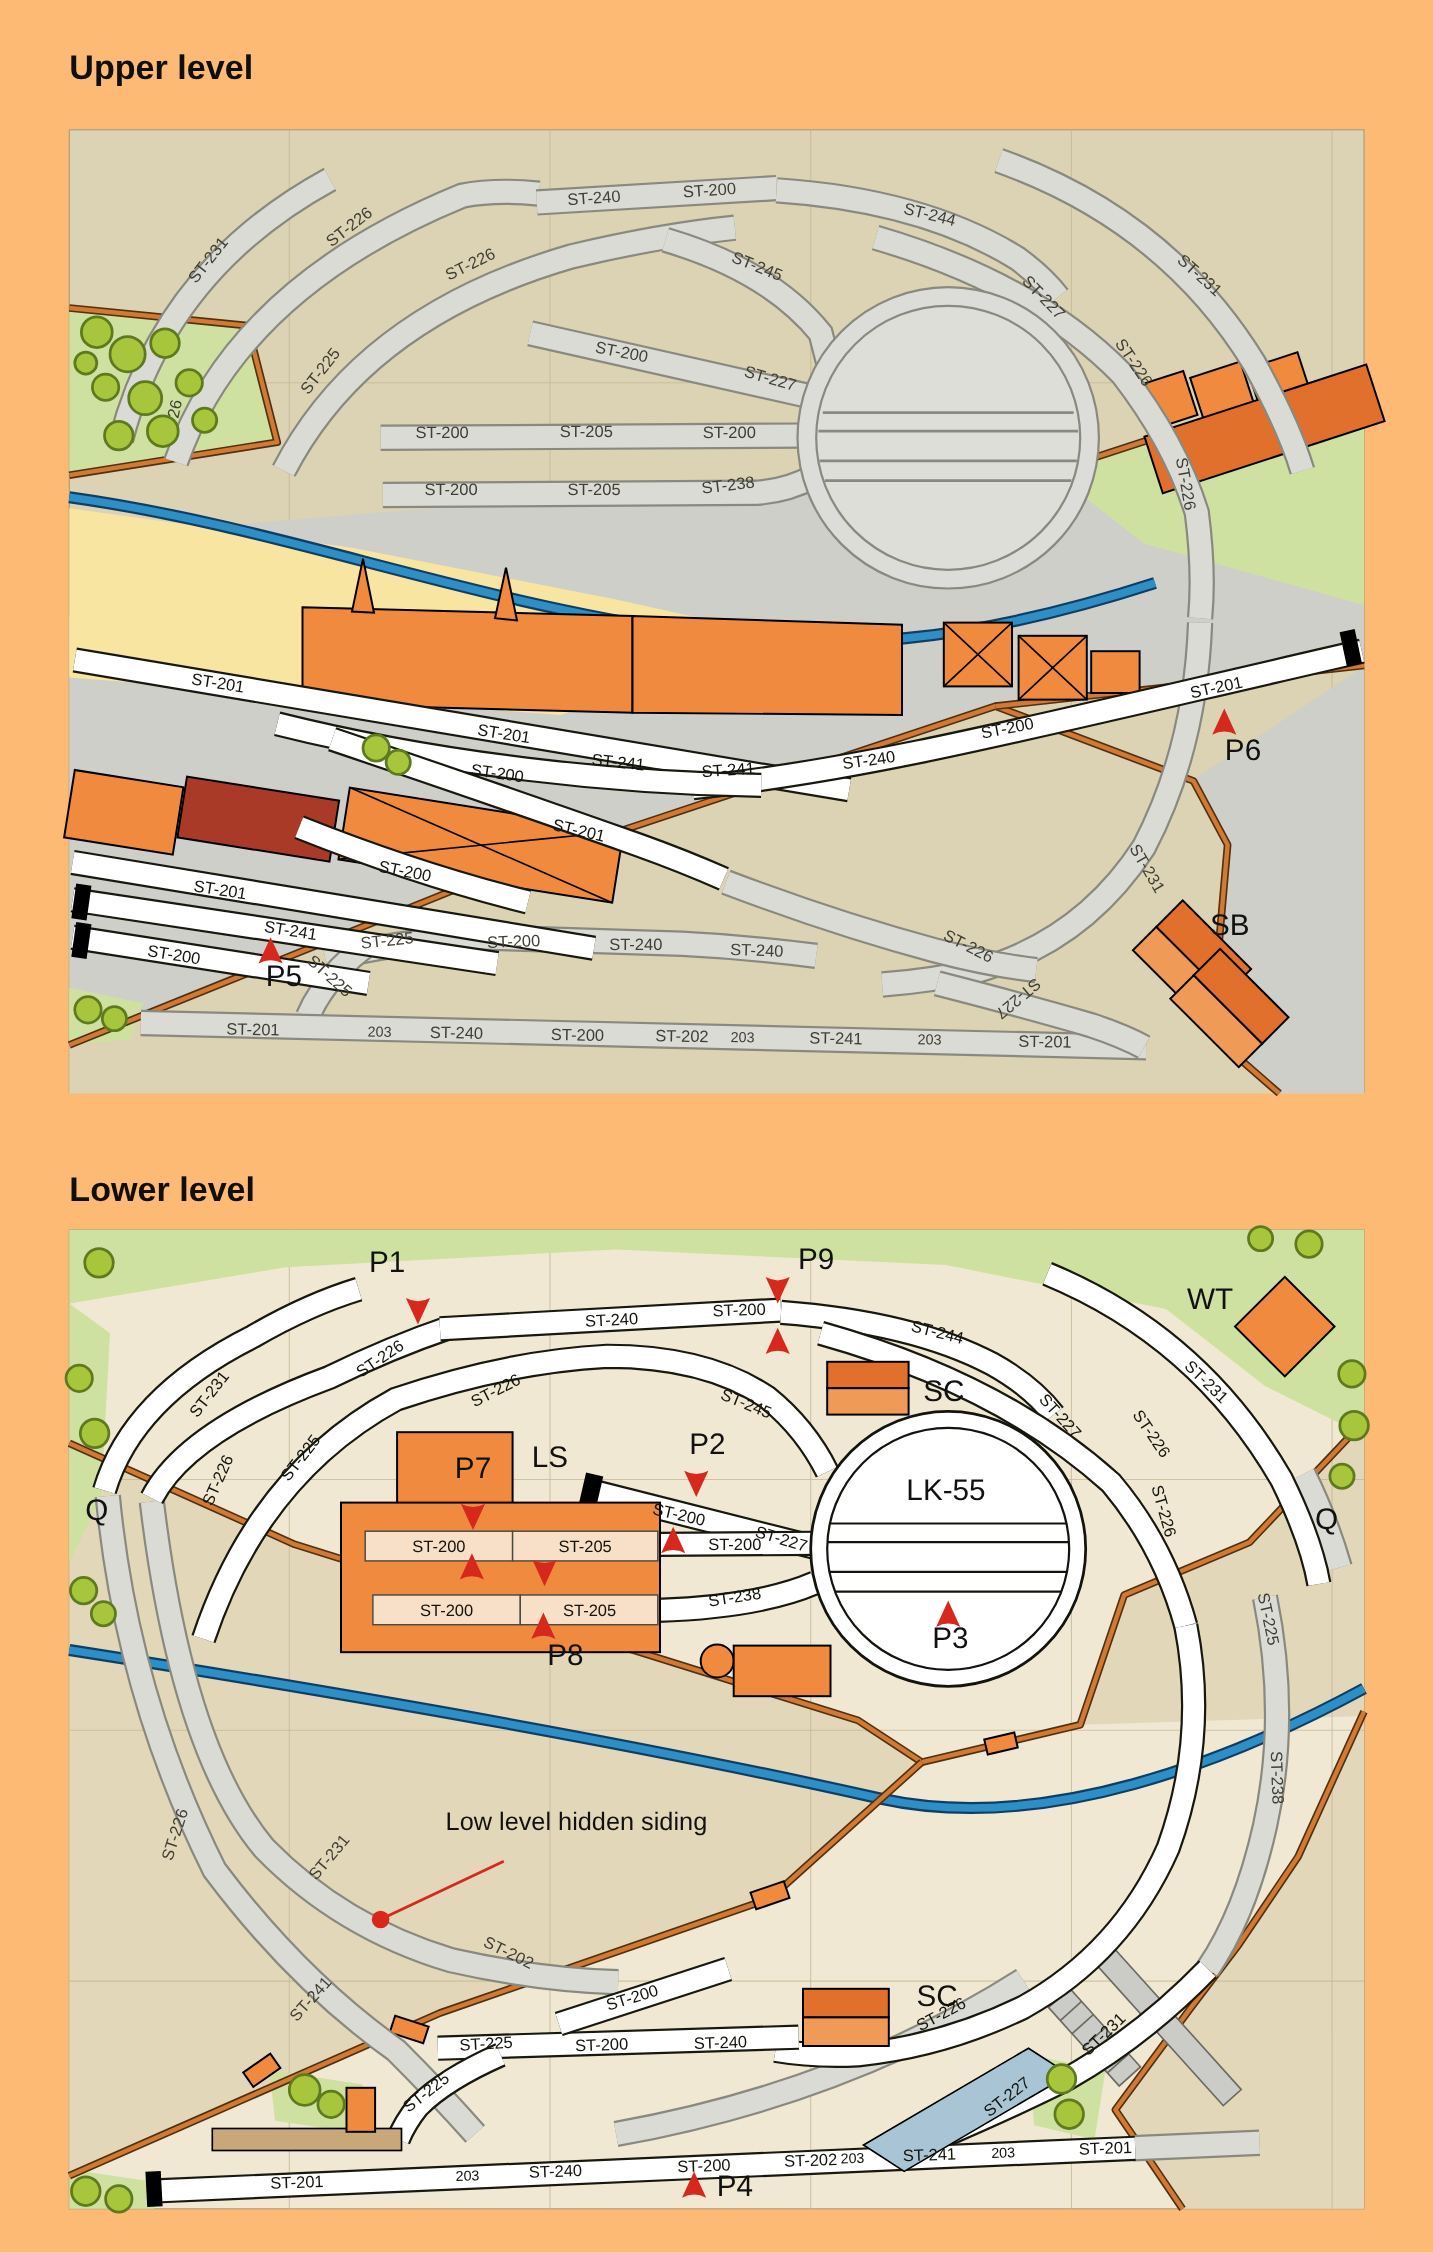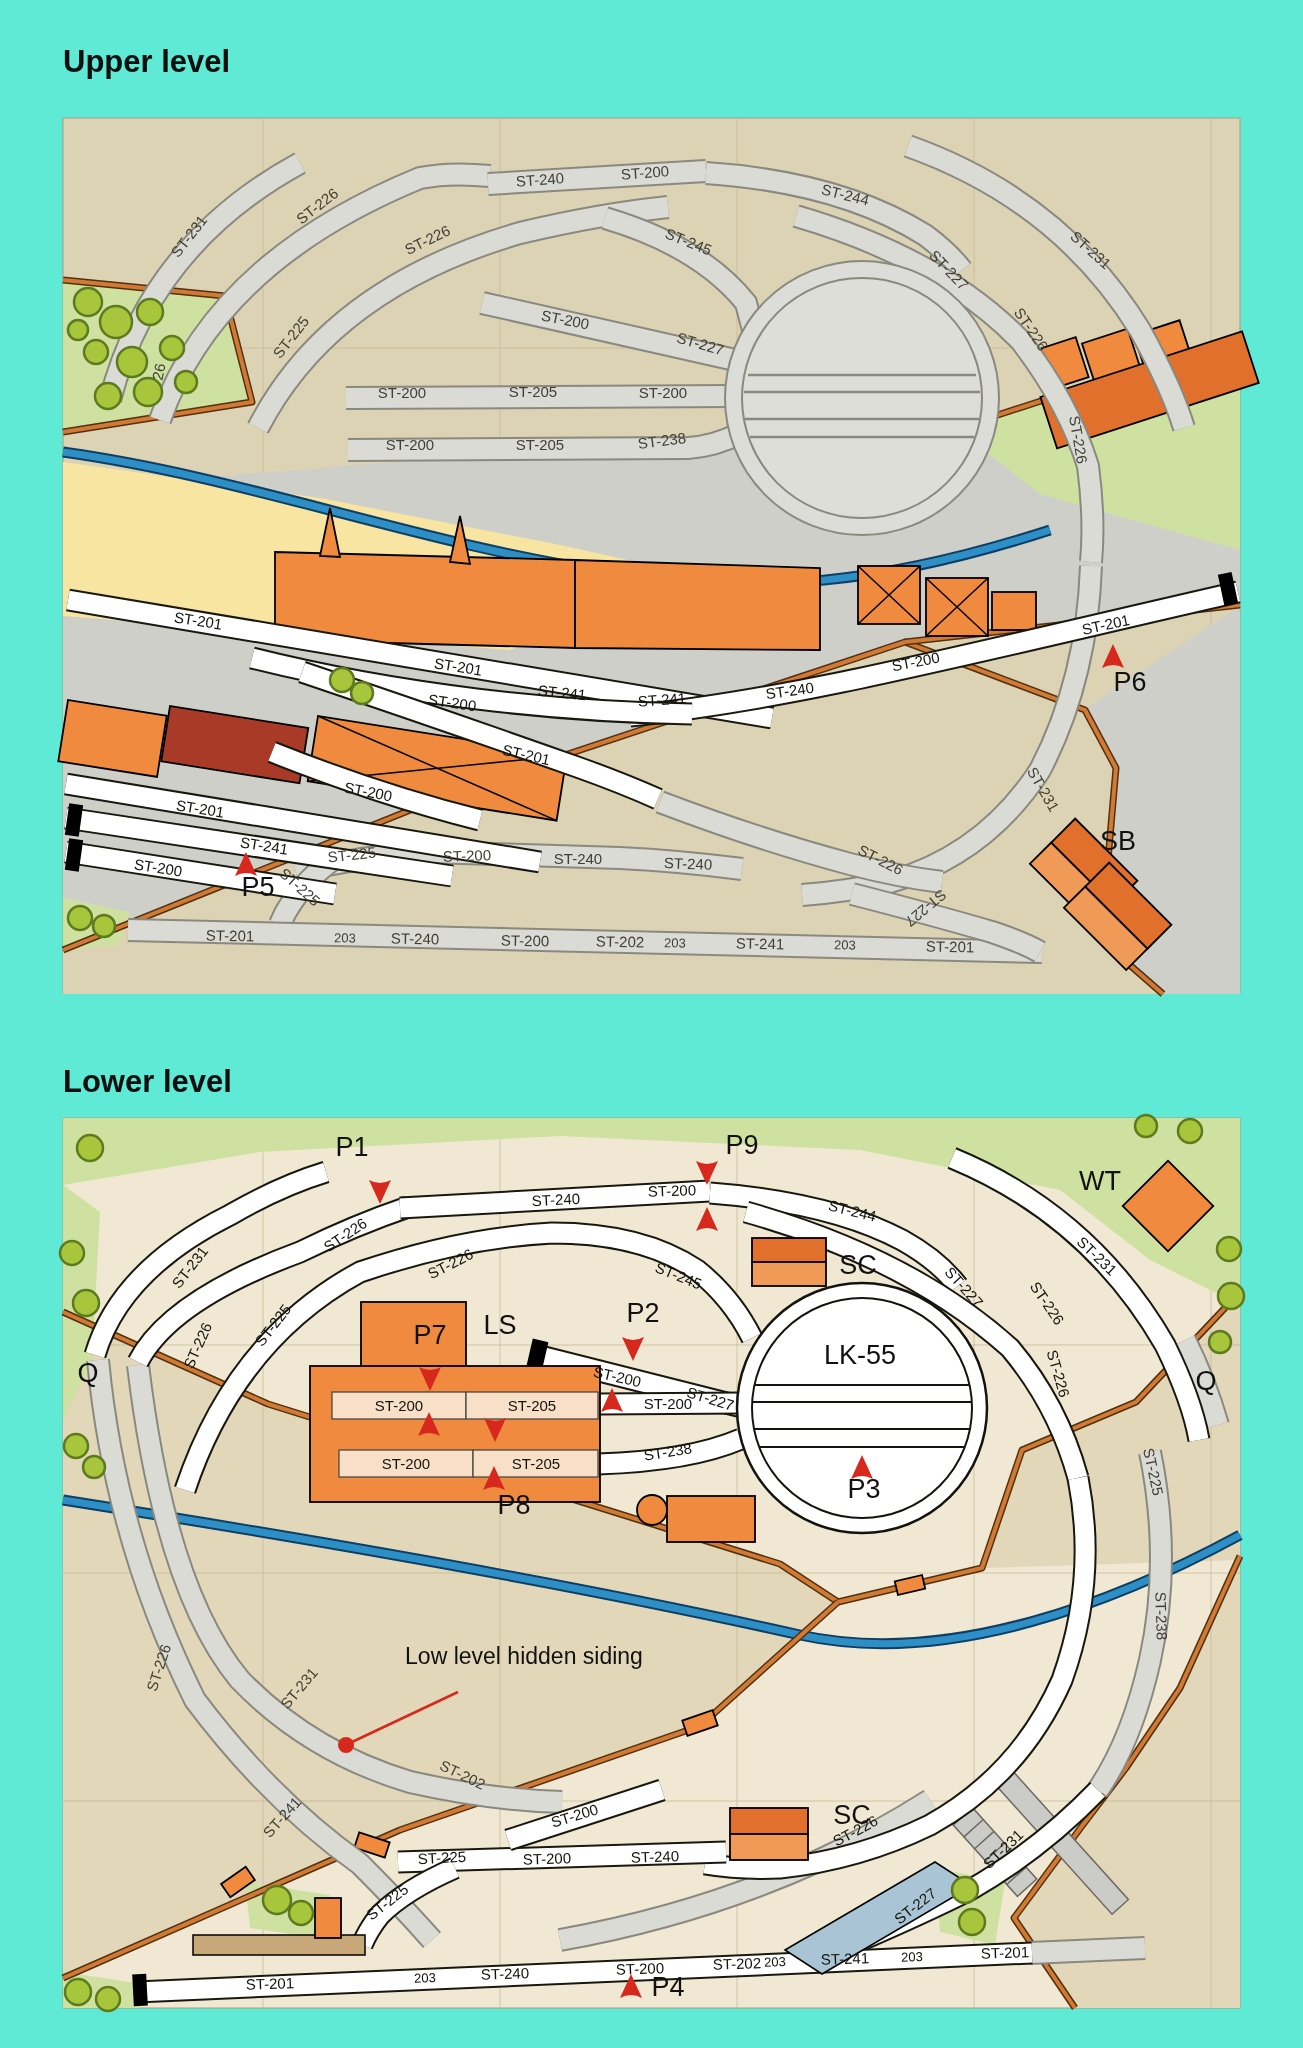--- a/index.html
+++ b/index.html
@@ -1,16 +1,16 @@
 <!DOCTYPE html>
 <html><head>
 <meta charset="utf-8">
 <style>
   html,body{margin:0;padding:0;background:#fff;font-family:"Liberation Sans",sans-serif;}
-  .wrap{width:1303px;height:2048px;position:relative;background:#5eead4;}
+  .wrap{width:1303px;height:2048px;position:relative;background:#fdba74;}
   svg{display:block}
   .h{font:700 31px "Liberation Sans",sans-serif;fill:#0f0f0f}
   .grid{stroke:#c3b795;stroke-width:1;opacity:.75}
   .ol-g{fill:none;stroke:#8a897f;stroke-width:24}
   .fl-g{fill:none;stroke:#dbdbd6;stroke-width:20}
   .ol-w{fill:none;stroke:#18180f;stroke-width:23}
   .fl-w{fill:none;stroke:#ffffff;stroke-width:19}
   .ol-e{fill:none;stroke:#53300f;stroke-width:7;stroke-linejoin:round}
   .fl-e{fill:none;stroke:#d07a35;stroke-width:4;stroke-linejoin:round}
   .tl{font:15px "Liberation Sans",sans-serif;fill:#403f35;text-anchor:middle;dominant-baseline:middle}

